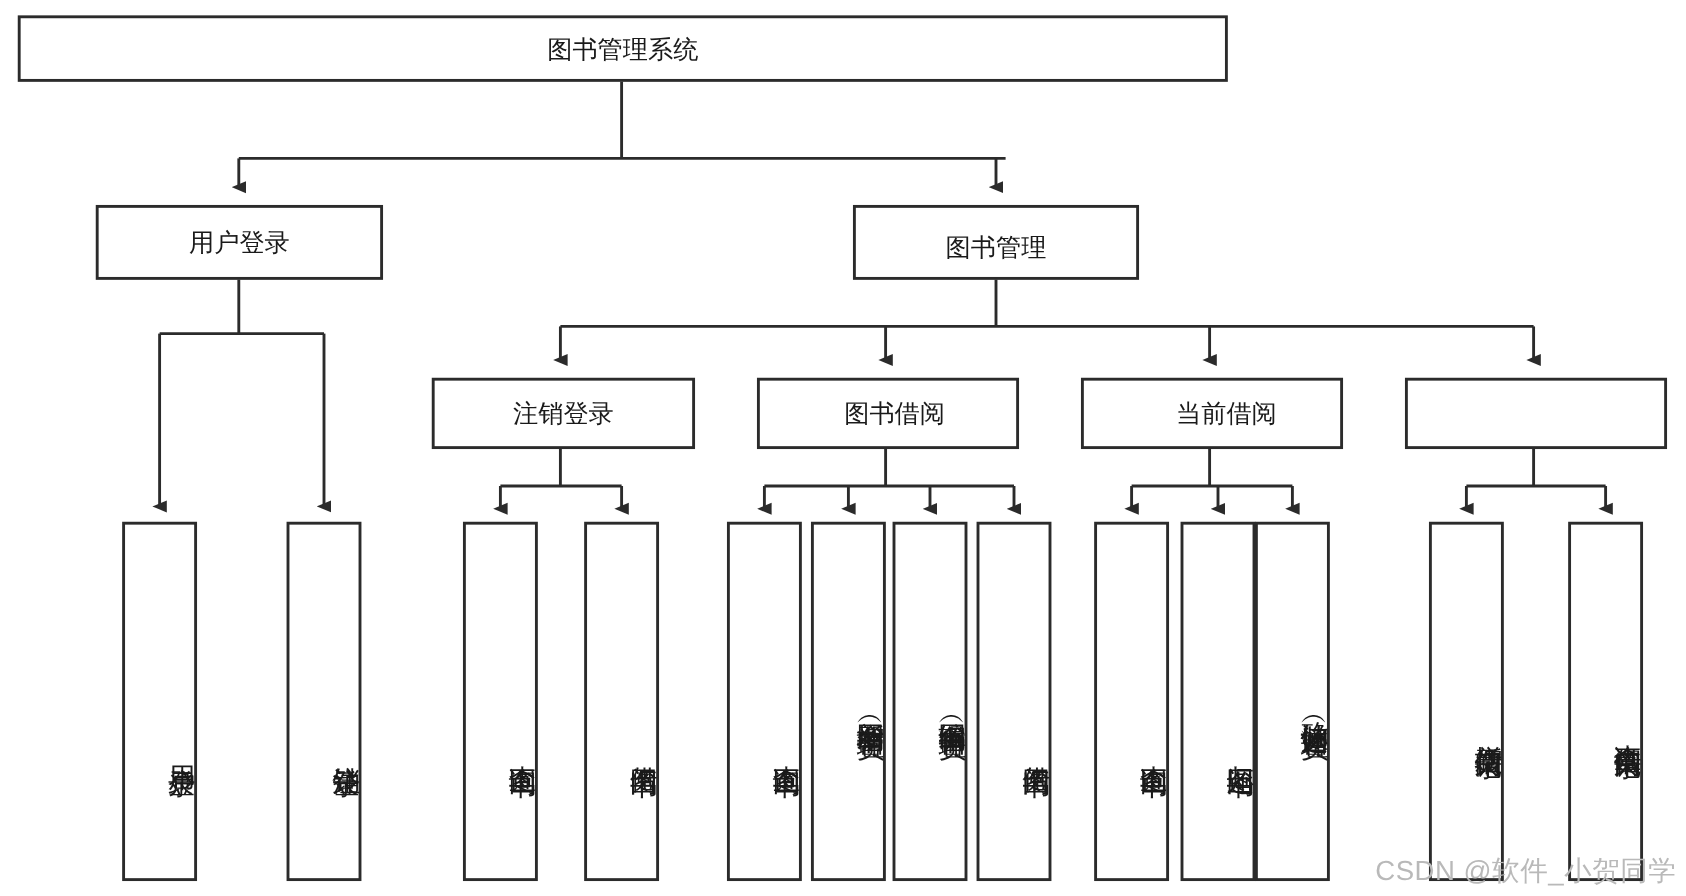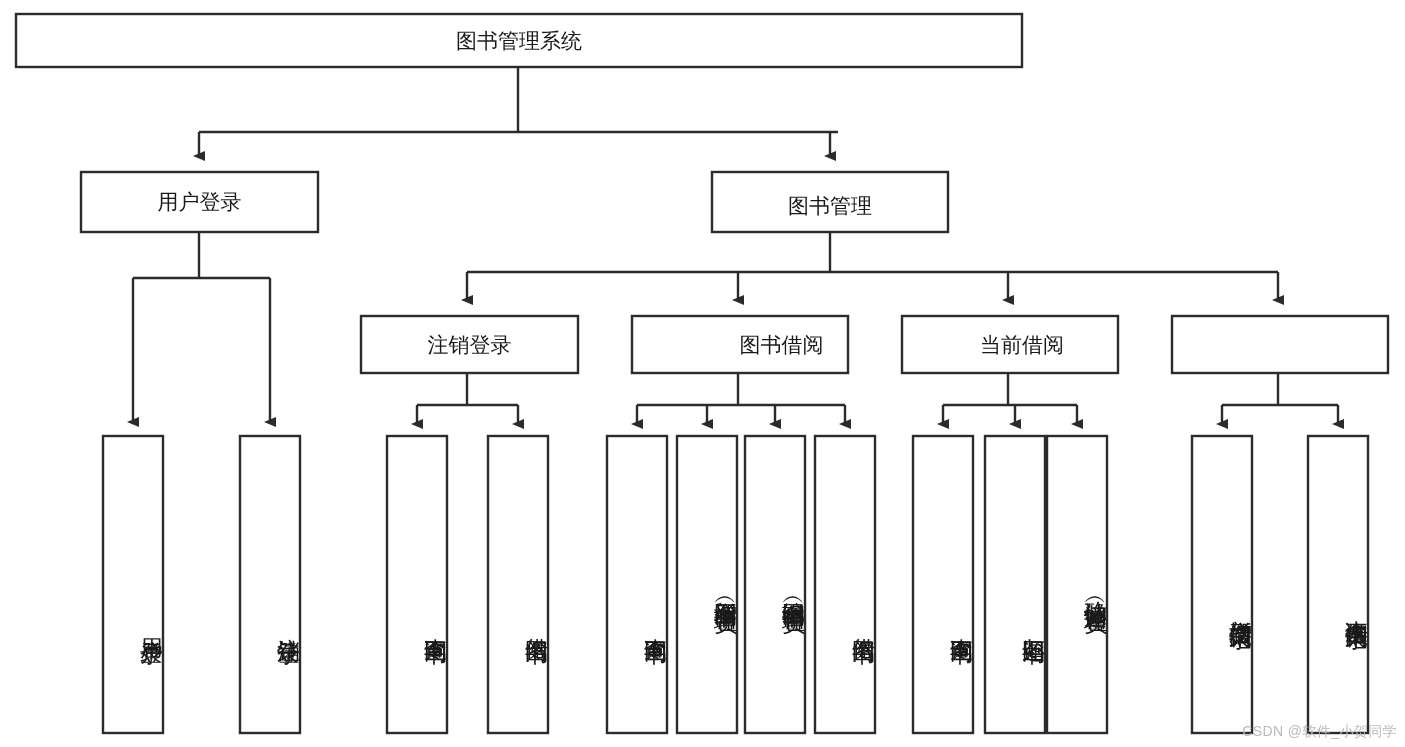--- a/index.html
+++ b/index.html
@@ -60,21 +60,21 @@
     align-items: center;
     justify-content: center;
     white-space: nowrap;
     pointer-events: none;
   }
   .watermark {
     position: absolute;
     right: 8px;
     bottom: 6px;
     font-family: "Liberation Sans", "DejaVu Sans", sans-serif;
-    font-size: 14px;
+    font-size: 23px;
     color: #b9b9b9;
     letter-spacing: 0.4px;
     white-space: nowrap;
   }
 </style>
 </head>
 <body>
 
 <div id="diagram-root">
 
@@ -167,21 +167,21 @@
     <rect class="node-box" x="1192" y="436" width="60" height="297"></rect>
     <rect class="node-box" x="1308" y="436" width="60" height="297"></rect>
   </svg>
 
   <div class="hlabel-div" style="left:16px; top:14px; width:1006px; height:53px;font-family:Liberation Mono, monospace;">图书管理系统</div>
 
   <div class="hlabel-div" style="left:81px; top:172px; width:237px; height:60px;">用户登录</div>
   <div class="hlabel-div" style="left:712px; top:172px; width:236px; height:68px;">图书管理</div>
 
   <div class="hlabel-div" style="left:361px; top:316px; width:217px; height:57px;">注销登录</div>
-  <div class="hlabel-div" style="left:632px; top:316px; width:227px; height:57px;padding-left:36px;">图书借阅</div>
+  <div class="hlabel-div" style="left:632px; top:316px; width:227px; height:57px;">图书借阅</div>
   <div class="hlabel-div" style="left:902px; top:316px; width:240px; height:57px;border-radius:10px;">当前借阅</div>
 
   <div class="vlabel-div" style="left:103px; top:512px; width:60px; height:221px;">用户登录</div>
   <div class="vlabel-div" style="left:240px; top:512px; width:60px; height:221px;">注销登录</div>
 
   <div class="vlabel-div" style="left:387px; top:512px; width:60px; height:221px;">查询图书</div>
   <div class="vlabel-div" style="left:488px; top:512px; width:60px; height:221px;">借阅图书</div>
 
   <div class="vlabel-div" style="left:607px; top:512px; width:60px; height:221px;">查询图书</div>
   <div class="vlabel-div" style="left:677px; top:446px; width:60px; height:287px;">新增图书（管理员）</div>

